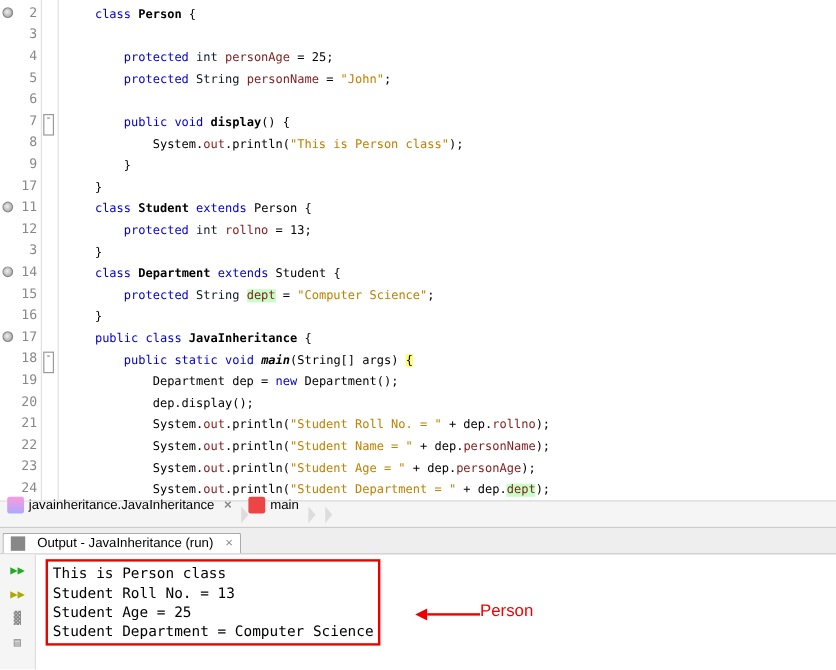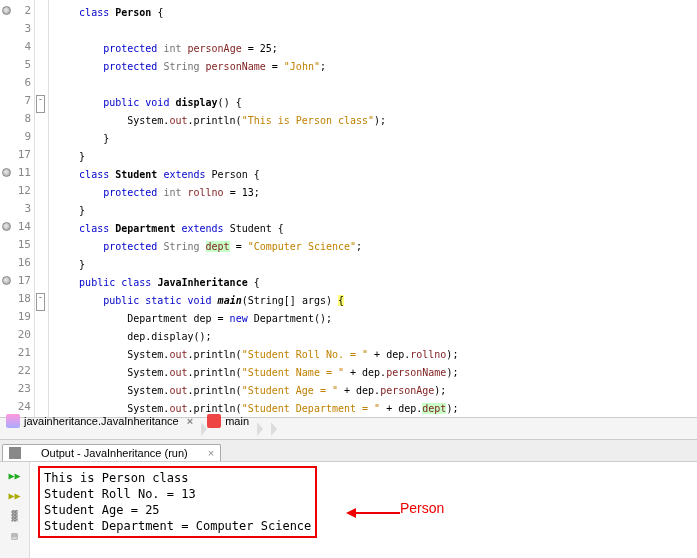--- a/index.html
+++ b/index.html
@@ -8,36 +8,36 @@
 .gutter { width: 35px; background: #fff; border-right: 1px solid #e0e0e0; text-align: right; color: #888; font-size: 11px; padding-top: 2px; }
 .gutter .ln { height: 18px; line-height: 18px; padding-right: 3px; position: relative; }
 .gutter .ln .bp { position: absolute; left: 2px; top: 4px; width: 9px; height: 9px; border-radius: 50%; background: radial-gradient(circle at 3px 3px, #eee, #999); border: 1px solid #888; display: none; }
 .gutter .ln.has-bp .bp { display: block; }
 .fold-col { width: 14px; background: #fff; border-right: 1px solid #e0e0e0; padding-top: 2px; }
 .fold-col div { height: 18px; position: relative; }
 .fold-box { position: absolute; left: 1px; top: 3px; width: 9px; height: 9px; border: 1px solid #999; background: #fff; font-size: 9px; line-height: 7px; text-align: center; color: #666; }
 .code { flex: 1; padding-top: 4px; padding-left: 6px; font-size: 10px; line-height: 18px; overflow: hidden; white-space: pre; }
 .code .line { height: 18px; }
 .kw { color: #0000cc; }
-.type { color: #737373; }
+.type { color: #0f172a; }
 .cls { font-weight: bold; color: #000; }
 .fld { color: #7f1d1d; }
 .str { color: #c08000; }
 .mtd { font-weight: bold; font-style: italic; }
 .hl-y { background: #ffff77; }
 .hl-g { background: #c8ffc8; margin-top: 12px; }
 .breadcrumbs { height: 22px; background: #f5f5f5; border-bottom: 1px solid #ccc; display: flex; align-items: center; font-family: sans-serif; font-size: 11px; }
 .crumb { padding: 0 8px 15px 6px; height: 20px; display: flex; align-items: center; gap: 4px; position: relative; }
 .crumb::after { content: ""; position: absolute; right: -6px; top: 3px; width: 0; height: 0; border-top: 7px solid transparent; border-bottom: 7px solid transparent; border-left: 6px solid #ddd; }
 .crumb .ico { width: 14px; height: 14px; border-radius: 2px; display: inline-block; }
 .ico-class { background: linear-gradient(#f9d, #aaf); }
 .ico-method { background: #e44; border-radius: 50%; }
 .crumb .close { color: #888; font-weight: bold; margin-left: 4px; cursor: pointer; }
 .output-tab-bar { height: 22px; background: #eee; border-bottom: 1px solid #ccc; display: flex; align-items: flex-end; font-family: sans-serif; font-size: 11px; padding-left: 2px; }
-.output-tab { background: #fff; border: 1px solid #aaa; border-bottom: none; padding: 2px 6px; display: flex; align-items: center; gap: 20px; border-radius: 2px 2px 0 0; }
+.output-tab { background: #fff; border: 1px solid #aaa; border-bottom: none; padding: 2px 6px; display: flex; align-items: center; gap: 10px; border-radius: 2px 2px 0 0; }
 .output-tab .ico { width: 12px; height: 12px; background: #888; display: inline-block; }
 .output-tab .close { color: #888; cursor: pointer; }
 .output-area { flex: 1; display: flex; position: relative; }
 .output-toolbar { width: 30px; background: #f5f5f5; border-right: 1px solid #ddd; display: flex; flex-direction: column; align-items: center; padding-top: 4px; gap: 2px; }
 .tb-btn { width: 24px; height: 18px; display: flex; align-items: center; justify-content: center; font-size: 10px; border: 1px solid transparent; border-radius: 2px; }
 .play-green { color: #2a2; }
 .play-yellow { color: #aa0; }
 .output-content { flex: 1; padding: 4px 8px; font-family: "Lucida Console", Monaco, monospace; font-size: 12px; line-height: 16px; position: relative; }
 .output-box { border: 2px solid #e00; padding: 2px 4px; display: inline-block; }
 .output-label { position: absolute; left: 370px; top: 38px; color: #e00; font-family: sans-serif; font-size: 14px; }

